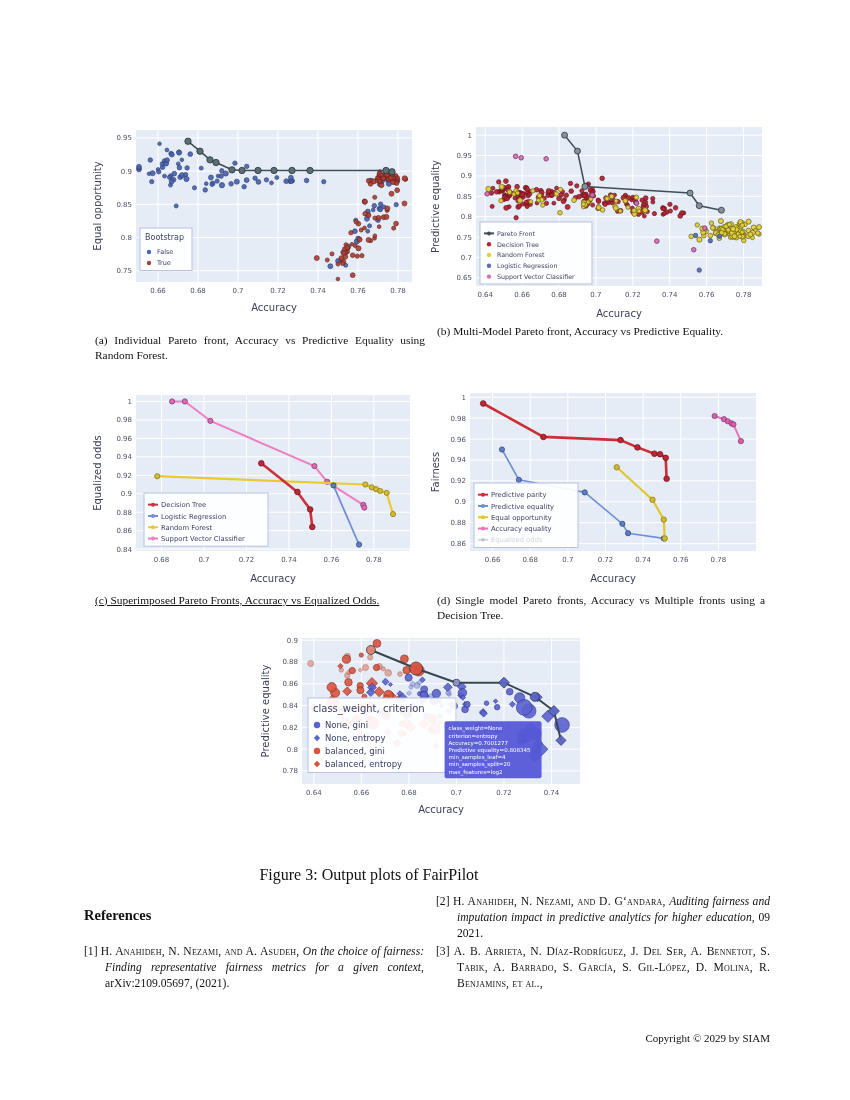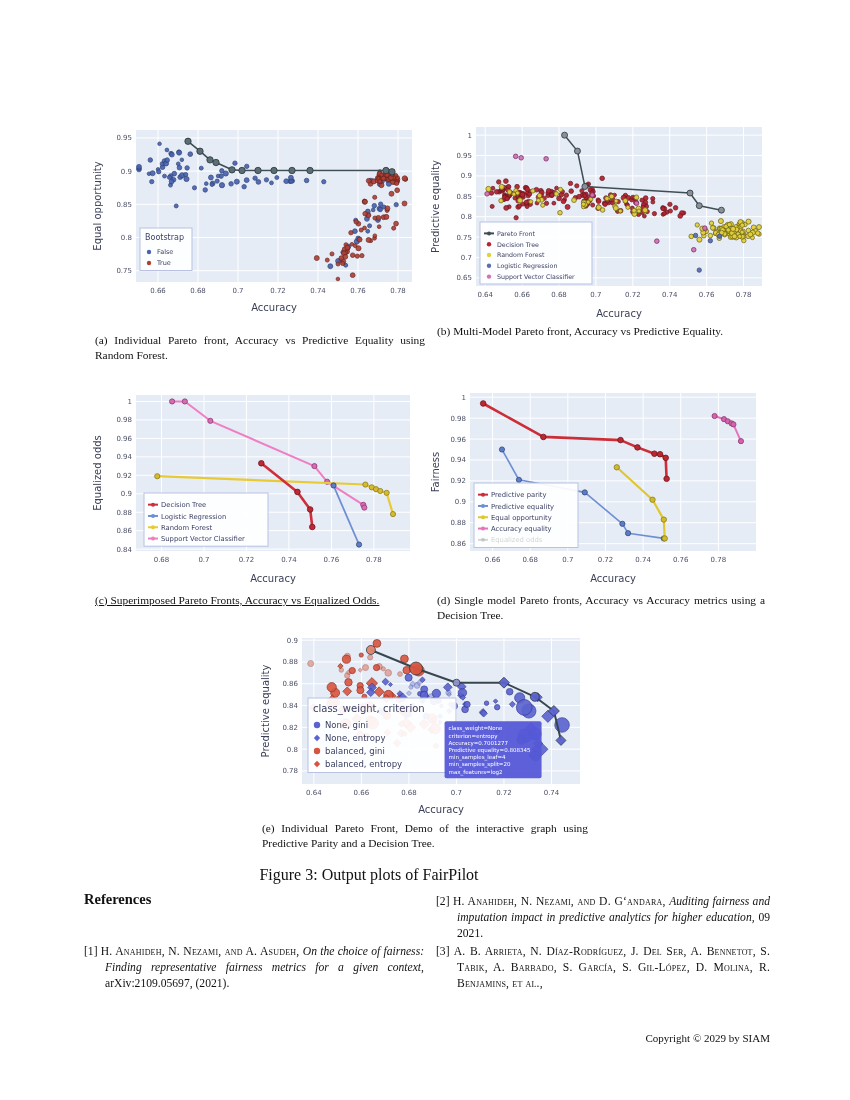--- a/index.html
+++ b/index.html
@@ -1,21 +1,21 @@
 <!DOCTYPE html>
 <html><head>
 <meta charset="utf-8">
 <style>
   html,body{margin:0;padding:0;background:#888;}
   .page{position:relative;width:850px;height:1100px;background:#ffffff;margin:0 auto;
         font-family:"Liberation Serif","DejaVu Serif",serif;color:#1a1a1a;overflow:hidden;}
   .fig{position:absolute;}
   .caption{position:absolute;font-size:11.4px;line-height:1.35;text-align:justify;color:#111;}
   .figcap{position:absolute;width:738px;text-align:center;font-size:16px;color:#111;}
-  .refhead{position:absolute;font-weight:bold;font-size:14.5px;color:#111;}
+  .refhead{position:absolute;font-weight:bold;font-size:14.5px;color:#111;margin-top:16px;}
   .refcol{position:absolute;}
   .ref{font-size:11.6px;line-height:1.38;text-align:justify;padding-left:21px;text-indent:-21px;
        margin-bottom:2px;color:#111;}
   .ref .sc{font-variant:small-caps;letter-spacing:0.2px;margin-top:24px;}
   .ref .it{font-style:italic;}
   .copyright{position:absolute;text-align:right;font-size:11px;line-height:1.45;color:#111;}
   svg{display:block;}
 </style>
 </head>
 <body>
@@ -802,21 +802,21 @@
         <text x="63" y="132.834" font-size="6.8" fill="#3b3f63" text-anchor="start" opacity="1">Equal opportunity</text>
         <line x1="50" y1="141.55" x2="60" y2="141.55" stroke="#e673bb" stroke-width="2" opacity="1"></line>
         <circle cx="55" cy="141.55" r="2" fill="#e673bb" stroke="none" stroke-width="0.8" opacity="1"></circle>
         <text x="63" y="144.13400000000001" font-size="6.8" fill="#3b3f63" text-anchor="start" opacity="1">Accuracy equality</text>
         <line x1="50" y1="152.85000000000002" x2="60" y2="152.85000000000002" stroke="#a8a8a8" stroke-width="2" opacity="0.45"></line>
         <circle cx="55" cy="152.85000000000002" r="2" fill="#a8a8a8" stroke="none" stroke-width="0.8" opacity="0.45"></circle>
         <text x="63" y="155.43400000000003" font-size="6.8" fill="#a0a0a0" text-anchor="start" opacity="0.45">Equalized odds</text>
       </svg>
     </div>
   <div class="caption" style="left:95px;top:593px;width:330px;text-decoration:underline;">(c) Superimposed Pareto Fronts, Accuracy vs Equalized Odds.</div>
-  <div class="caption" style="left:437px;top:593px;width:328px;">(d) Single model Pareto fronts, Accuracy vs Accuracy metrics using a Decision Tree.</div>
+  <div class="caption" style="left:437px;top:593px;width:328px;">(d) Single model Pareto fronts, Accuracy vs Multiple fronts using a Decision Tree.</div>
 
   <div class="fig" style="left:258px;top:630px;">
       <svg width="334" height="186" viewBox="0 0 334 186" font-family="&quot;DejaVu Sans&quot;, sans-serif">
         <rect x="44" y="8" width="278" height="146" fill="#e5ecf6"></rect>
         <line x1="55.88034188034189" y1="8" x2="55.88034188034189" y2="154" stroke="#ffffff" stroke-width="1"></line>
         <line x1="103.40170940170947" y1="8" x2="103.40170940170947" y2="154" stroke="#ffffff" stroke-width="1"></line>
         <line x1="150.92307692307702" y1="8" x2="150.92307692307702" y2="154" stroke="#ffffff" stroke-width="1"></line>
         <line x1="198.44444444444431" y1="8" x2="198.44444444444431" y2="154" stroke="#ffffff" stroke-width="1"></line>
         <line x1="245.9658119658119" y1="8" x2="245.9658119658119" y2="154" stroke="#ffffff" stroke-width="1"></line>
         <line x1="293.48717948717945" y1="8" x2="293.48717948717945" y2="154" stroke="#ffffff" stroke-width="1"></line>
@@ -1000,21 +1000,20 @@
         <rect x="186.56410256410243" y="91.35074626865672" width="97" height="57" rx="2" fill="#5558d6" fill-opacity="0.95"></rect>
         <text x="190.56410256410243" y="100.35074626865672" font-size="5.5" fill="#ffffff" text-anchor="start">class_weight=None</text>
         <text x="190.56410256410243" y="107.55074626865672" font-size="5.5" fill="#ffffff" text-anchor="start">criterion=entropy</text>
         <text x="190.56410256410243" y="114.75074626865673" font-size="5.5" fill="#ffffff" text-anchor="start">Accuracy=0.7001277</text>
         <text x="190.56410256410243" y="121.95074626865673" font-size="5.5" fill="#ffffff" text-anchor="start">Predictive equality=0.808345</text>
         <text x="190.56410256410243" y="129.15074626865672" font-size="5.5" fill="#ffffff" text-anchor="start">min_samples_leaf=4</text>
         <text x="190.56410256410243" y="136.35074626865674" font-size="5.5" fill="#ffffff" text-anchor="start">min_samples_split=20</text>
         <text x="190.56410256410243" y="143.55074626865672" font-size="5.5" fill="#ffffff" text-anchor="start">max_features=log2</text>
       </svg>
     </div>
-  <div class="caption" style="left:262px;top:821px;width:326px;">(e) Individual Pareto Front, Demo of the interactive graph using Predictive Parity and a Decision Tree.</div>
 
   <div class="figcap" style="top:866px;">Figure 3: Output plots of FairPilot</div>
 
   <div class="refhead" style="left:84px;top:891px;">References</div>
   <div class="refcol" style="left:84px;top:944px;width:340px;" id="refs-left">
       <div class="ref"><span>[1] </span><span class="sc">H. Anahideh, N. Nezami, and A. Asudeh, </span><span class="it">On the choice of fairness: Finding representative fairness metrics for a given context, </span><span>arXiv:2109.05697, (2021).</span></div>
     </div>
   <div class="refcol" style="left:436px;top:894px;width:334px;" id="refs-right">
       <div class="ref"><span>[2] </span><span class="sc">H. Anahideh, N. Nezami, and D. G‘andara, </span><span class="it">Auditing fairness and imputation impact in predictive analytics for higher education, </span><span>09 2021.</span></div>
       <div class="ref"><span>[3] </span><span class="sc">A. B. Arrieta, N. Díaz-Rodríguez, J. Del Ser, A. Bennetot, S. Tabik, A. Barbado, S. García, S. Gil-López, D. Molina, R. Benjamins, et al., </span></div>

